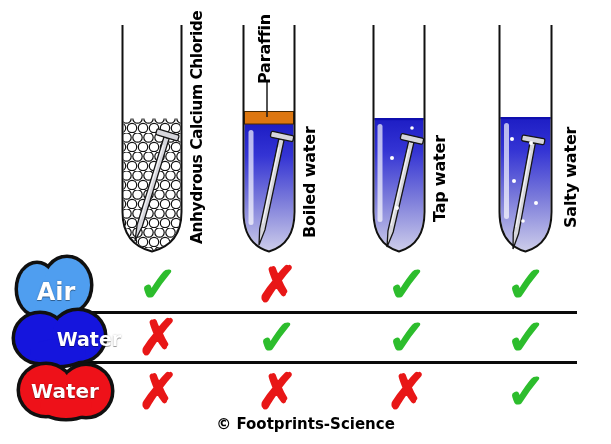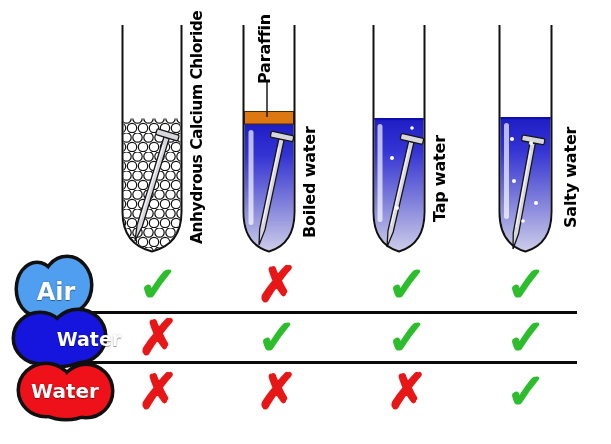--- a/index.html
+++ b/index.html
@@ -170,13 +170,14 @@
   <span class="mark cross" style="left:130px;top:309px;">✗</span>
   <span class="mark check" style="left:249px;top:309px;">✓</span>
   <span class="mark check" style="left:379px;top:309px;">✓</span>
   <span class="mark check" style="left:498px;top:309px;">✓</span>
 
   <span class="mark cross" style="left:130px;top:363px;">✗</span>
   <span class="mark cross" style="left:249px;top:363px;">✗</span>
   <span class="mark cross" style="left:379px;top:363px;">✗</span>
   <span class="mark check" style="left:498px;top:363px;">✓</span>
 
+  <div id="credit">© Footprints-Science</div>
 </div>
 
 </body></html>

